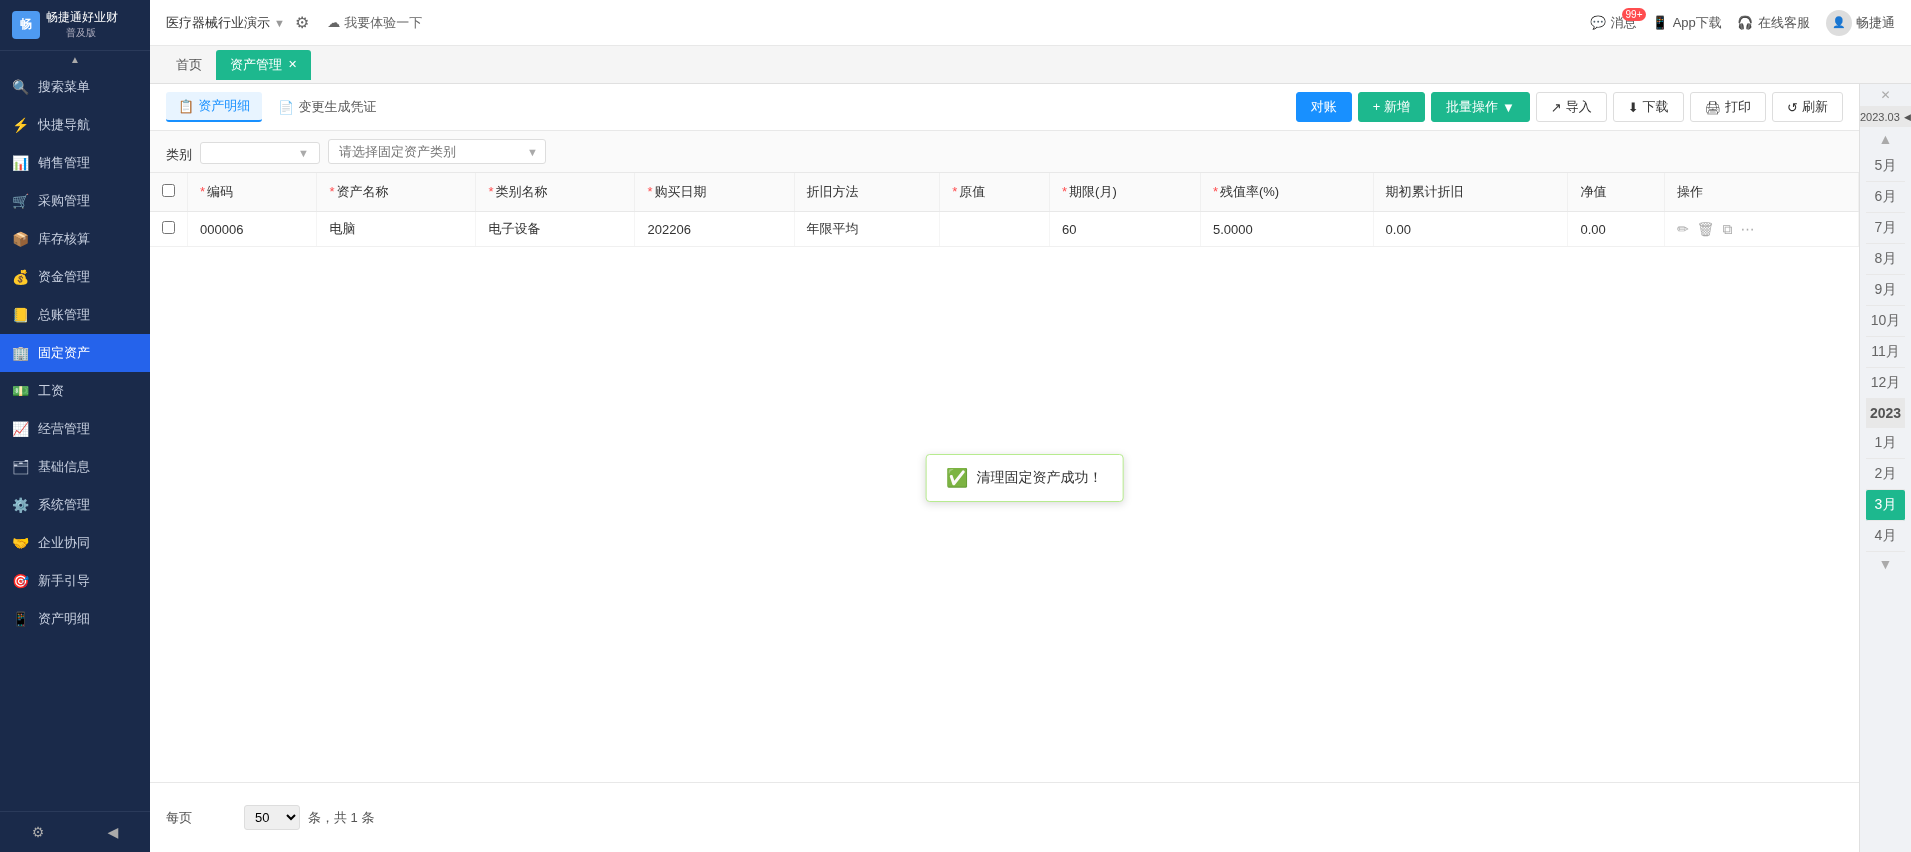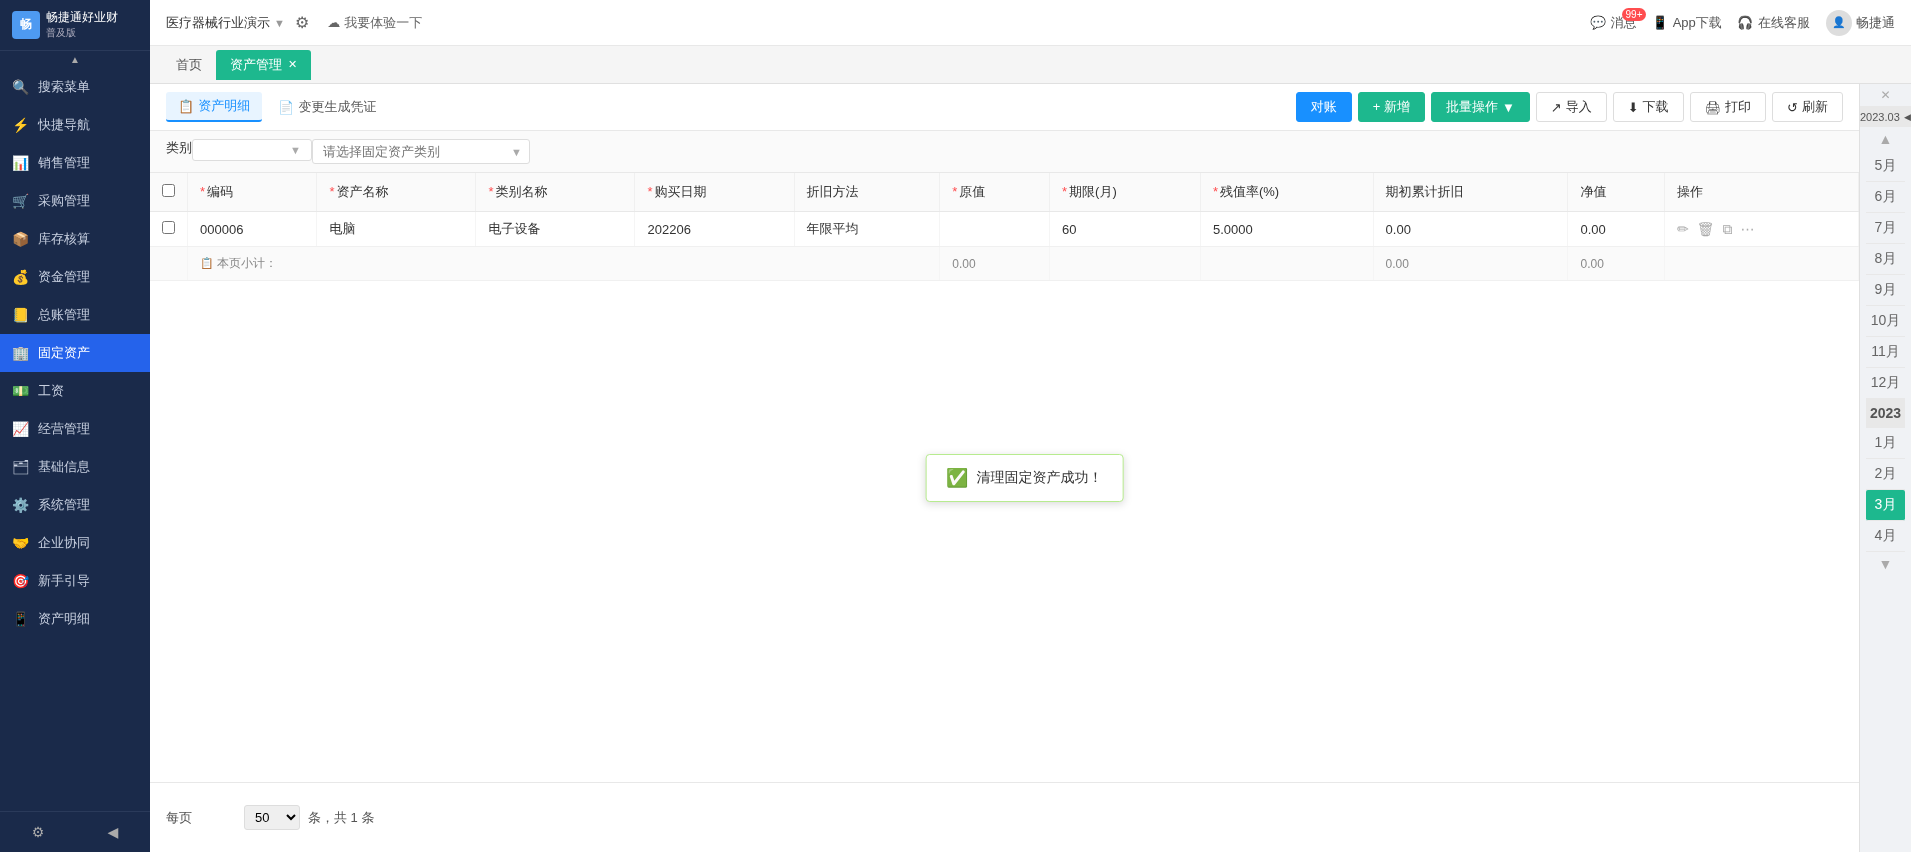--- a/index.html
+++ b/index.html
@@ -27,21 +27,21 @@
       width: 28px; height: 28px;
       background: #4e9af1;
       border-radius: 4px;
       display: flex; align-items: center; justify-content: center;
       color: white; font-size: 12px; font-weight: bold;
     }
     .sidebar-logo-text {
       color: white; font-size: 12px; line-height: 1.3;
     }
     .sidebar-logo-sub {
-      color: #aab; font-size: 10px;
+      color: #aab; font-size: 10px; margin-left: 20px;
     }
     .sidebar-scroll-up, .sidebar-scroll-down {
       background: #1a2a4a;
       border: none;
       color: #aaa;
       text-align: center;
       padding: 3px;
       cursor: pointer;
       font-size: 10px;
     }
@@ -212,23 +212,23 @@
     }
     .btn-dropdown {
       background: #1db88e;
       color: white;
       border-color: #1db88e;
     }
 
     
     .filter-bar {
       display: flex;
-      align-items: flex-start;
+      align-items: flex-end;
       padding: 8px 16px;
-      gap: 0;
+      gap: 8px;
       background: #fafafa;
       border-bottom: 1px solid #e8e8e8;
       flex-shrink: 0;
     }
     .filter-label { font-size: 13px; color: #333; }
     .filter-select {
       display: flex; align-items: center; gap: 4px;
       border: 1px solid #ddd;
       border-radius: 3px;
       padding: 4px 10px;
@@ -610,33 +610,20 @@
     <td>0.00</td>
     <td>
       <div class="row-actions">
         <span class="row-action-icon">✏</span>
         <span class="row-action-icon">🗑</span>
         <span class="row-action-icon">⧉</span>
         <span class="row-action-icon">⋯</span>
       </div>
     </td>
   </tr>
-              <tr class="subtotal-row">
-  <td></td>
-  <td colspan="5">
-    <span class="subtotal-icon">📋</span>
-    本页小计：
-  </td>
-  <td>0.00</td>
-  <td></td>
-  <td></td>
-  <td>0.00</td>
-  <td>0.00</td>
-  <td></td>
-</tr>
             </tbody>
         </table>
 
         <div class="success-toast">
           <span class="success-icon">✅</span>
           <span>清理固定资产成功！</span>
         </div>
       </div>
 
       <div class="pagination">

